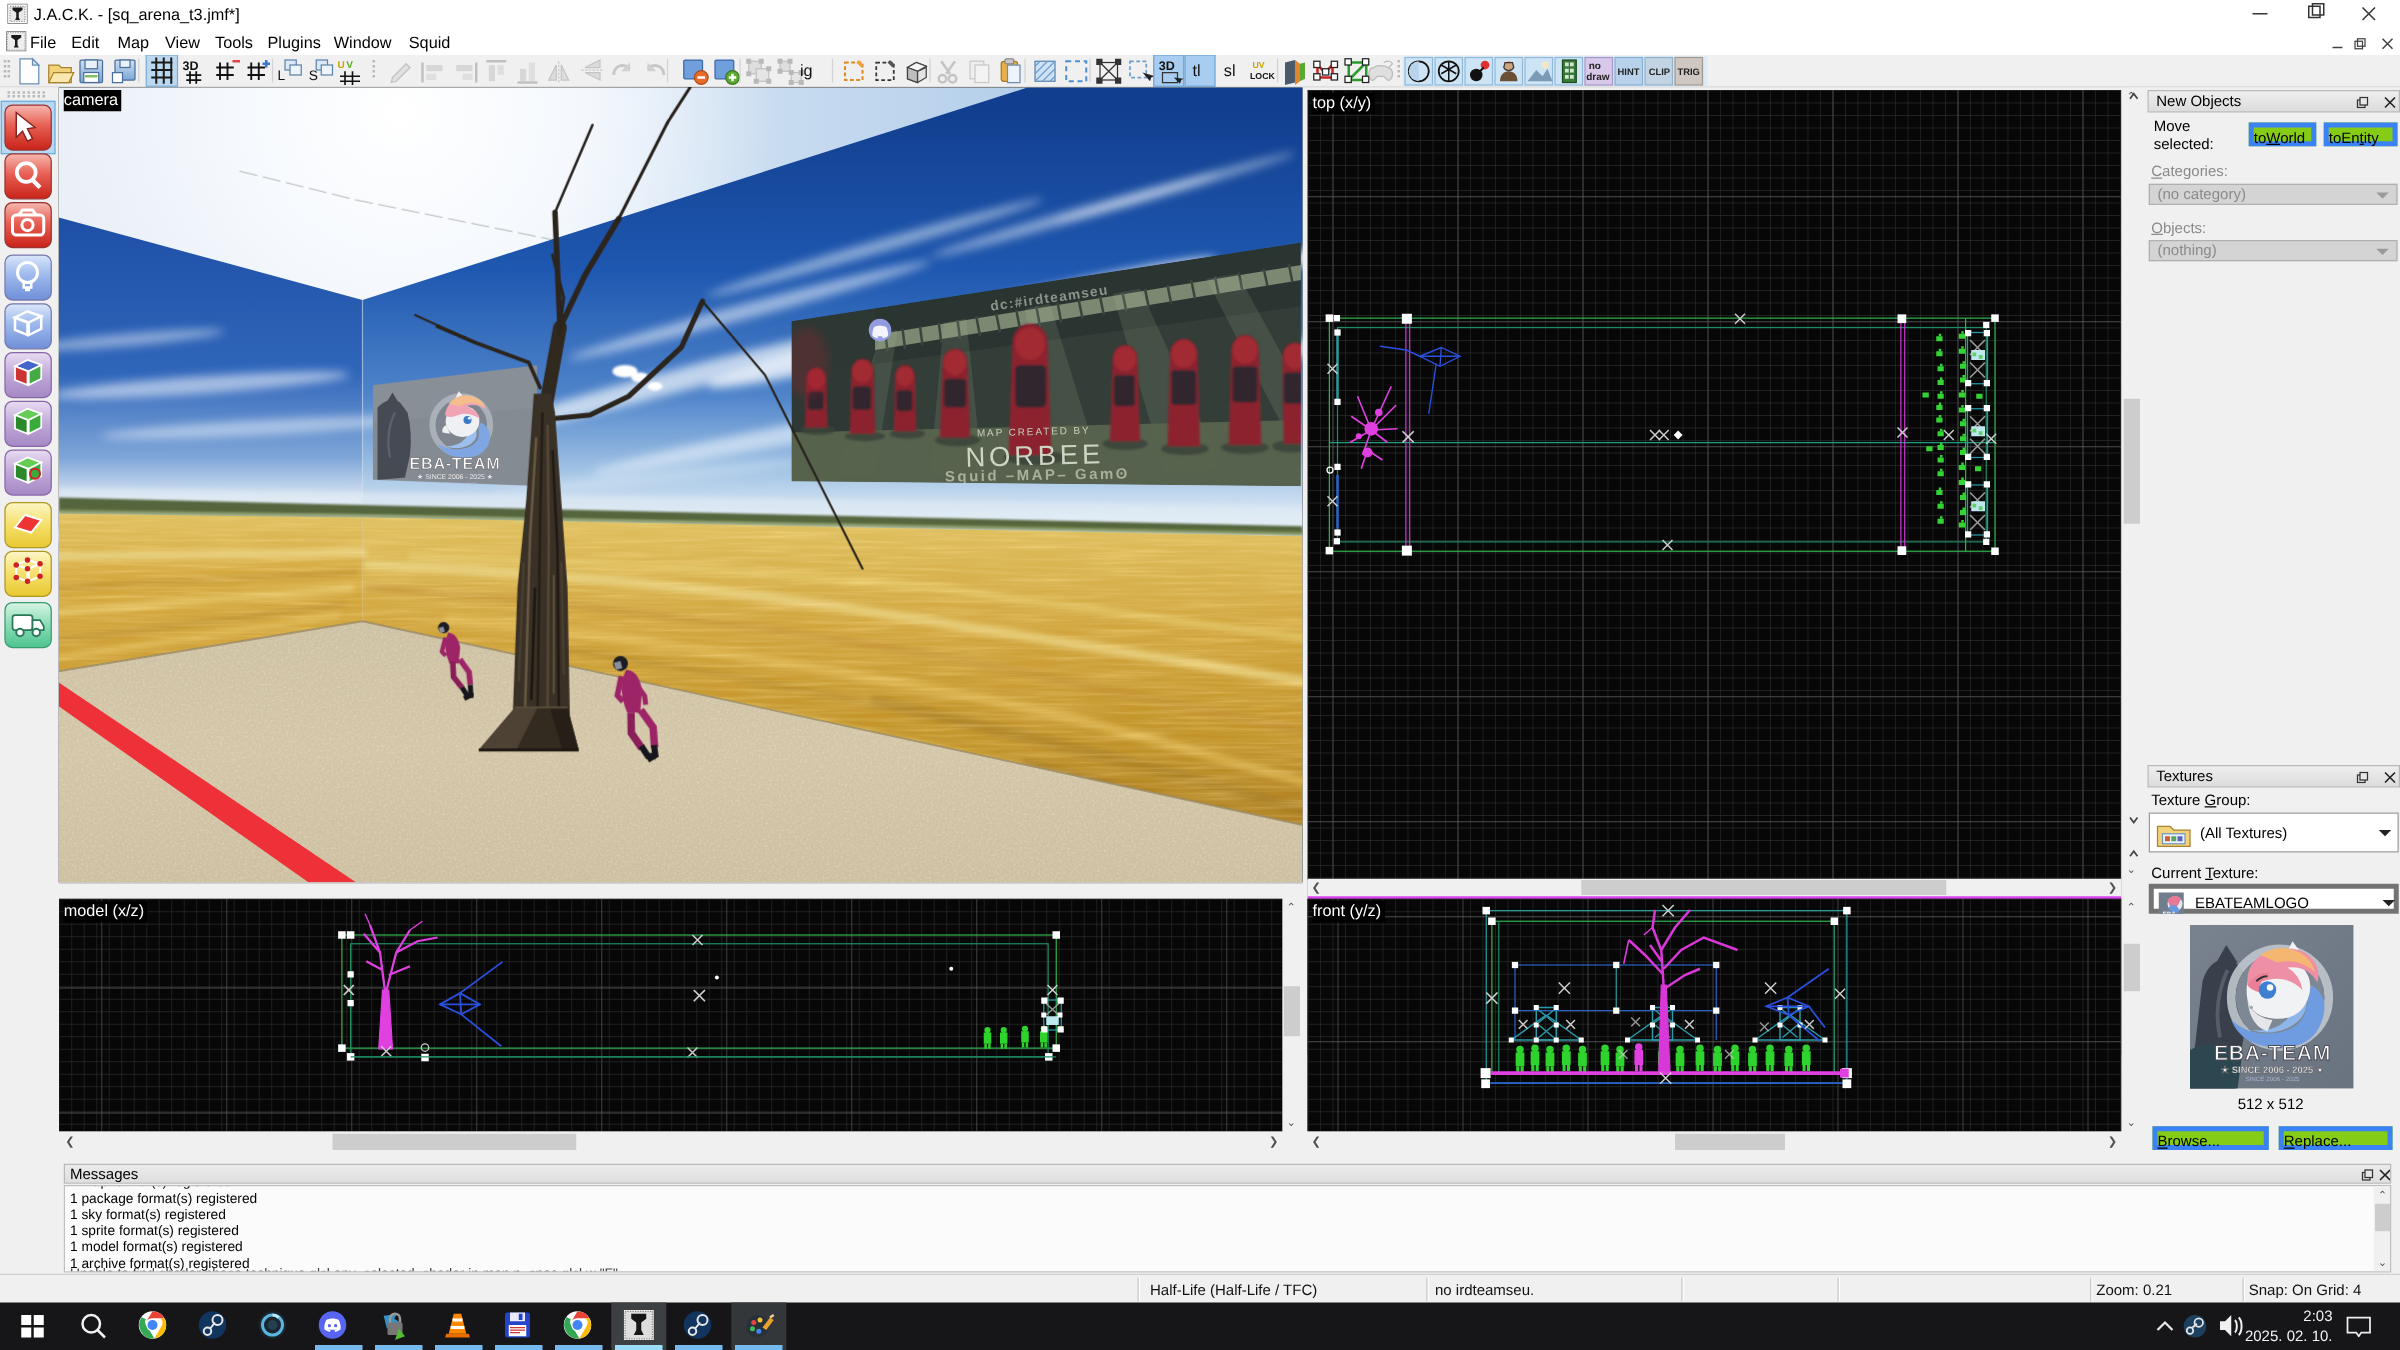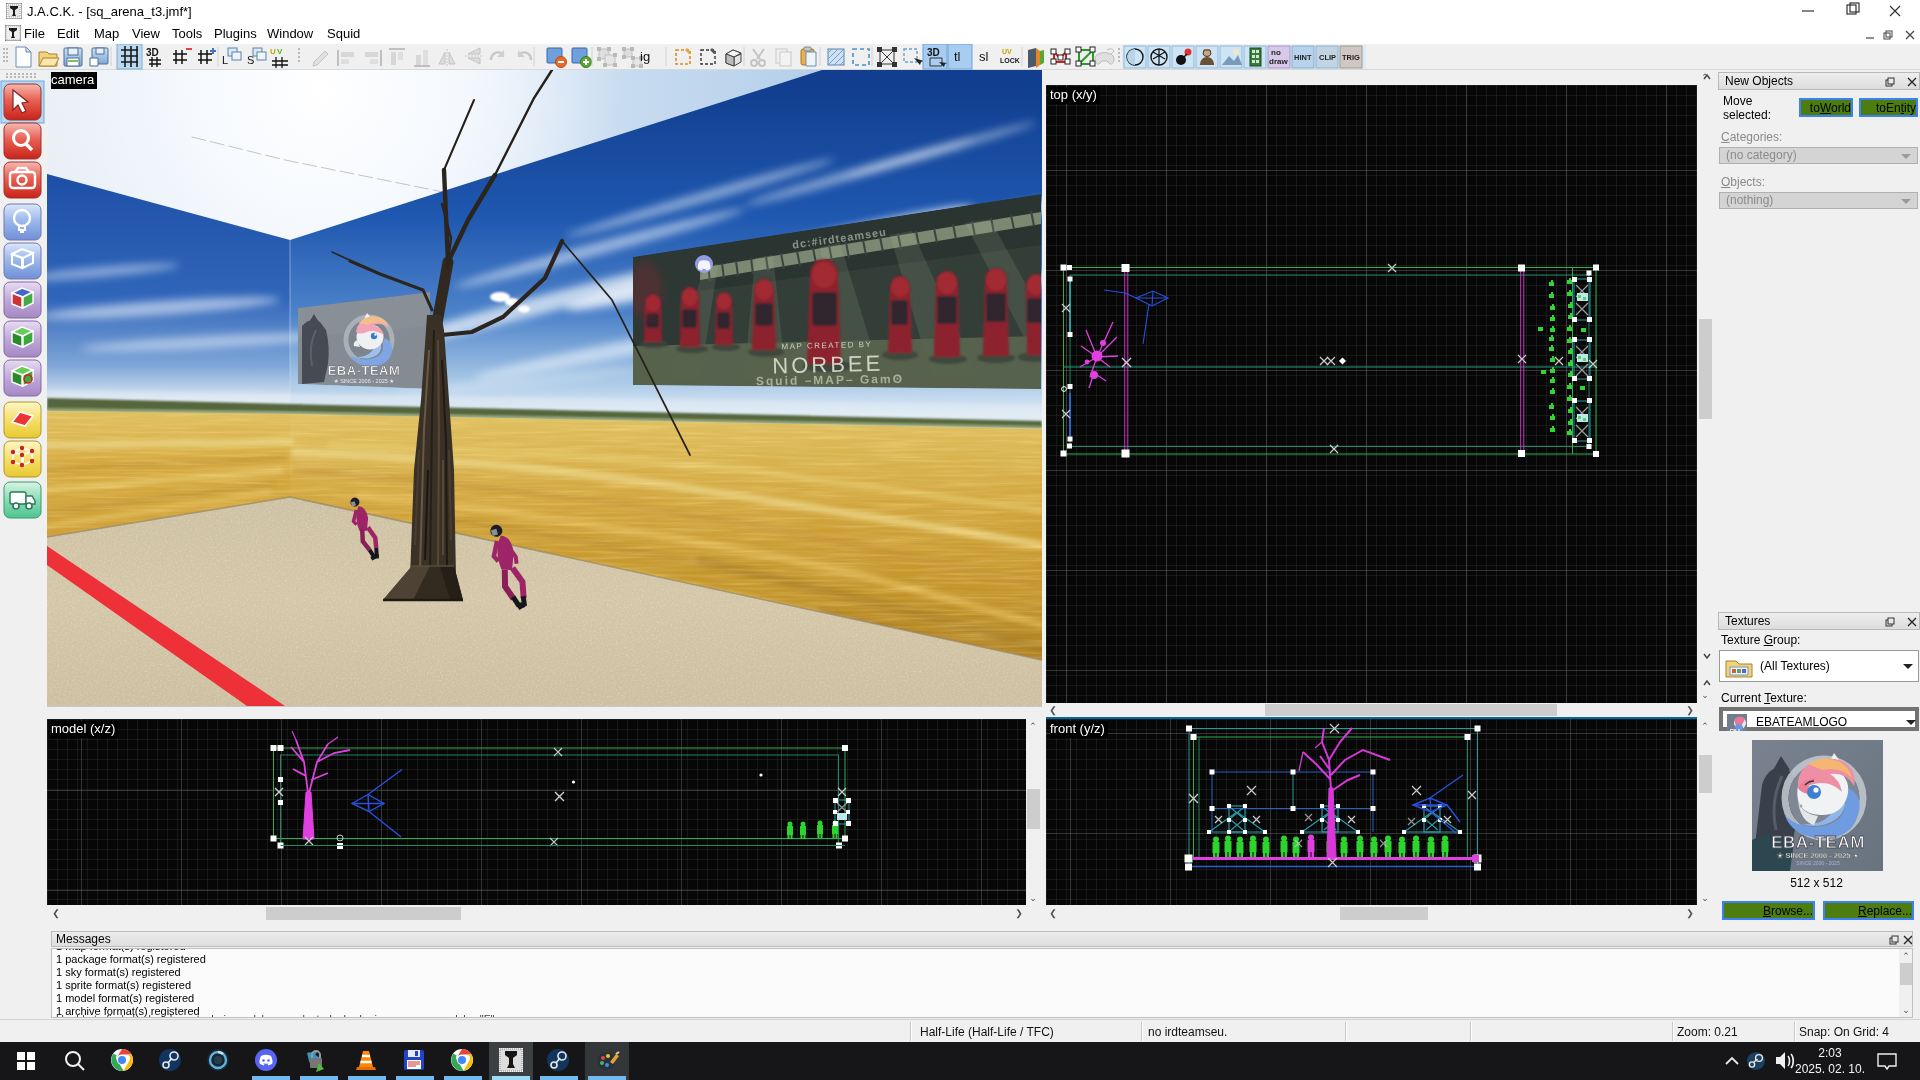--- a/index.html
+++ b/index.html
@@ -12,21 +12,21 @@
 #statusbar{left:0;top:1019px;width:1920px;height:23px;background:#f0f0f0;border-top:1px solid #d0d0d0;font-size:12px;color:#111}
 .ssep{position:absolute;top:2px;width:1px;height:19px;background:#c8c8c8;box-shadow:1px 0 0 #fff}
 #taskbar{left:0;top:1042px;width:1920px;height:38px;background:#161618}
 .tkic{position:absolute;top:6px;width:25px;height:25px}
 .tku{position:absolute;top:34px;height:4px;background:#76b9ed}
 #rightpanel{left:1713px;top:70px;width:207px;height:861px;background:#f0f0f0}
 .phead{position:absolute;height:18px;background:linear-gradient(#eee,#dcdcdc);border:1px solid #b9b9b9;font-size:12px;color:#000;padding-left:6px;line-height:17px}
 .plabel{position:absolute;font-size:12px;color:#000}
 .pgrey{position:absolute;font-size:12px;color:#8a8a8a}
 .pcombo{position:absolute;background:#d4d4d4;border:1px solid #b0b0b0;font-size:12px;color:#8b8b8b}
-.pbtn{position:absolute;background:#4d7c0f;border:2px solid #3b82f6;font-size:12px;color:#000;text-align:right}
+.pbtn{position:absolute;background:#84cc16;border:4px solid #3b82f6;font-size:12px;color:#000;text-align:left}
 .sb{position:absolute;background:#f0f0f0}
 .sbthumb{position:absolute;background:#cdcdcd}
 .sbarrow{position:absolute;color:#505050;font-size:9px;line-height:14px;text-align:center;width:14px;height:14px}
 .vlabel{position:absolute;left:4px;top:2px;color:#fff;font-size:13px;background:#000;padding:0 3px 2px 0;z-index:5}
 u{text-decoration:underline}
 </style></head>
 <body>
 
 <div class="abs" id="titlebar">
   <svg class="abs" style="left:6px;top:3px" width="16" height="16">
@@ -826,21 +826,21 @@
     <path d="M512 568 l6 16 -3 16" stroke="#9e2468" stroke-width="6" fill="none"></path>
     <path d="M504 568 l-4 16 5 14" stroke="#8a1e58" stroke-width="6" fill="none"></path>
     <path d="M515 598 l-1 8 -7 2" stroke="#16161c" stroke-width="5" fill="none"></path>
     <path d="M505 596 l3 9 6 2" stroke="#16161c" stroke-width="5" fill="none"></path>
   </g>
   </svg>
 </div>
 
 <div class="abs" style="left:47px;top:706px;width:995px;height:13px;background:#f0f0f0;border-top:1px solid #c8c8c8"></div>
 
-<div class="abs" style="left:1046px;top:85px;width:651px;height:772px;background:#0369a1" id="topview">
+<div class="abs" style="left:1046px;top:72px;width:651px;height:772px;background:#d946ef" id="topview">
   <div class="vlabel">top (x/y)</div>
   <svg id="topsvg" width="651" height="632" viewBox="1046 70 651 632">
   <defs>
     <pattern id="gridT" width="10" height="10" patternUnits="userSpaceOnUse" x="1046" y="70">
       <path d="M10 0H0V10" fill="none" stroke="#2a2a2a" stroke-width="1"></path>
     </pattern>
     <pattern id="gridTM" width="100" height="100" patternUnits="userSpaceOnUse" x="966" y="55">
       <path d="M100 0H0V100" fill="none" stroke="#616161" stroke-width="1"></path>
     </pattern>
   </defs>
@@ -1653,17 +1653,17 @@
 
   <svg class="abs" style="left:1724px;top:6px" width="200" height="28">
     <path d="M2 16l6-6 6 6" fill="none" stroke="#e8e8e8" stroke-width="1.8"></path>
     <circle cx="32" cy="13" r="9" fill="#1b4060"></circle>
       <circle cx="35" cy="10" r="3.4" fill="none" stroke="#e8e8e8" stroke-width="1.4"></circle>
       <circle cx="28" cy="16.5" r="2.6" fill="none" stroke="#e8e8e8" stroke-width="1.4"></circle>
       <path d="M30 14l3.5-3" stroke="#e8e8e8" stroke-width="1.4"></path>
     <path d="M52 10v7h4l5 5V5l-5 5z" fill="#f0f0f0" transform="translate(0,-1)"></path>
     <path d="M64 8c2 2 2 8 0 10M67 6c3 3 3 11 0 14" stroke="#f0f0f0" stroke-width="1.6" fill="none"></path>
   </svg>
-  <div class="abs" style="left:1794px;top:3px;width:72px;height:32px;color:#f4f4f4;font-size:12px;text-align:center;line-height:16px">2:03<br>2025. 02. 10.</div>
+  <div class="abs" style="left:1794px;top:3px;width:72px;height:32px;color:#f4f4f4;font-size:12px;text-align:right;line-height:16px">2:03<br>2025. 02. 10.</div>
   <svg class="abs" style="left:1876px;top:10px" width="22" height="18">
       <path d="M2 2h18v12h-7l-2 3-2-3H2z" fill="none" stroke="#eee" stroke-width="1.4"></path>
     </svg>
 </div>
 
 </body></html>

